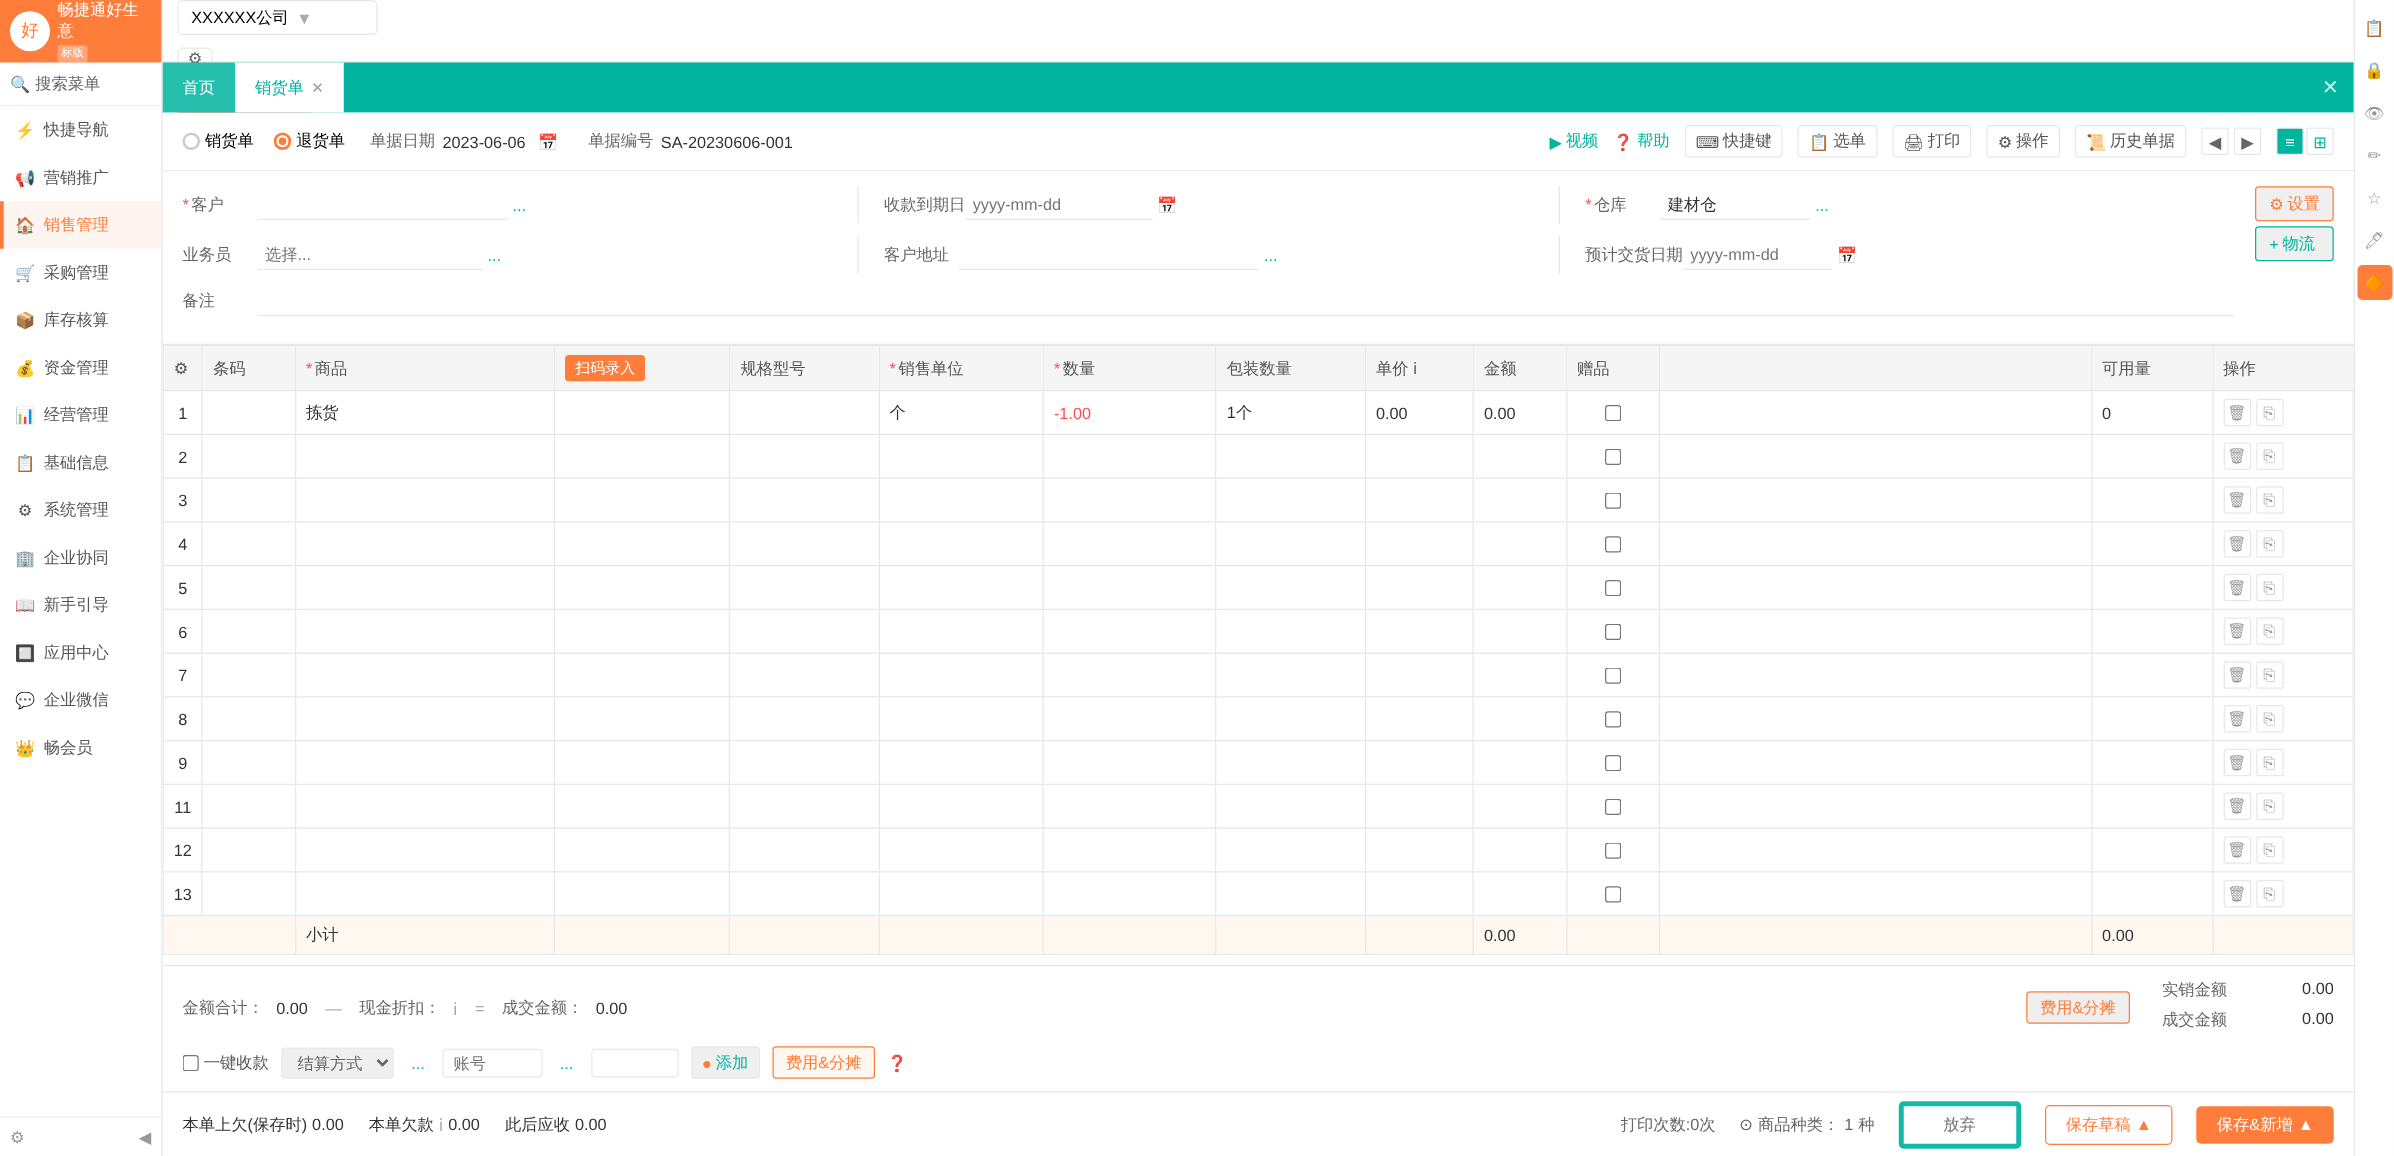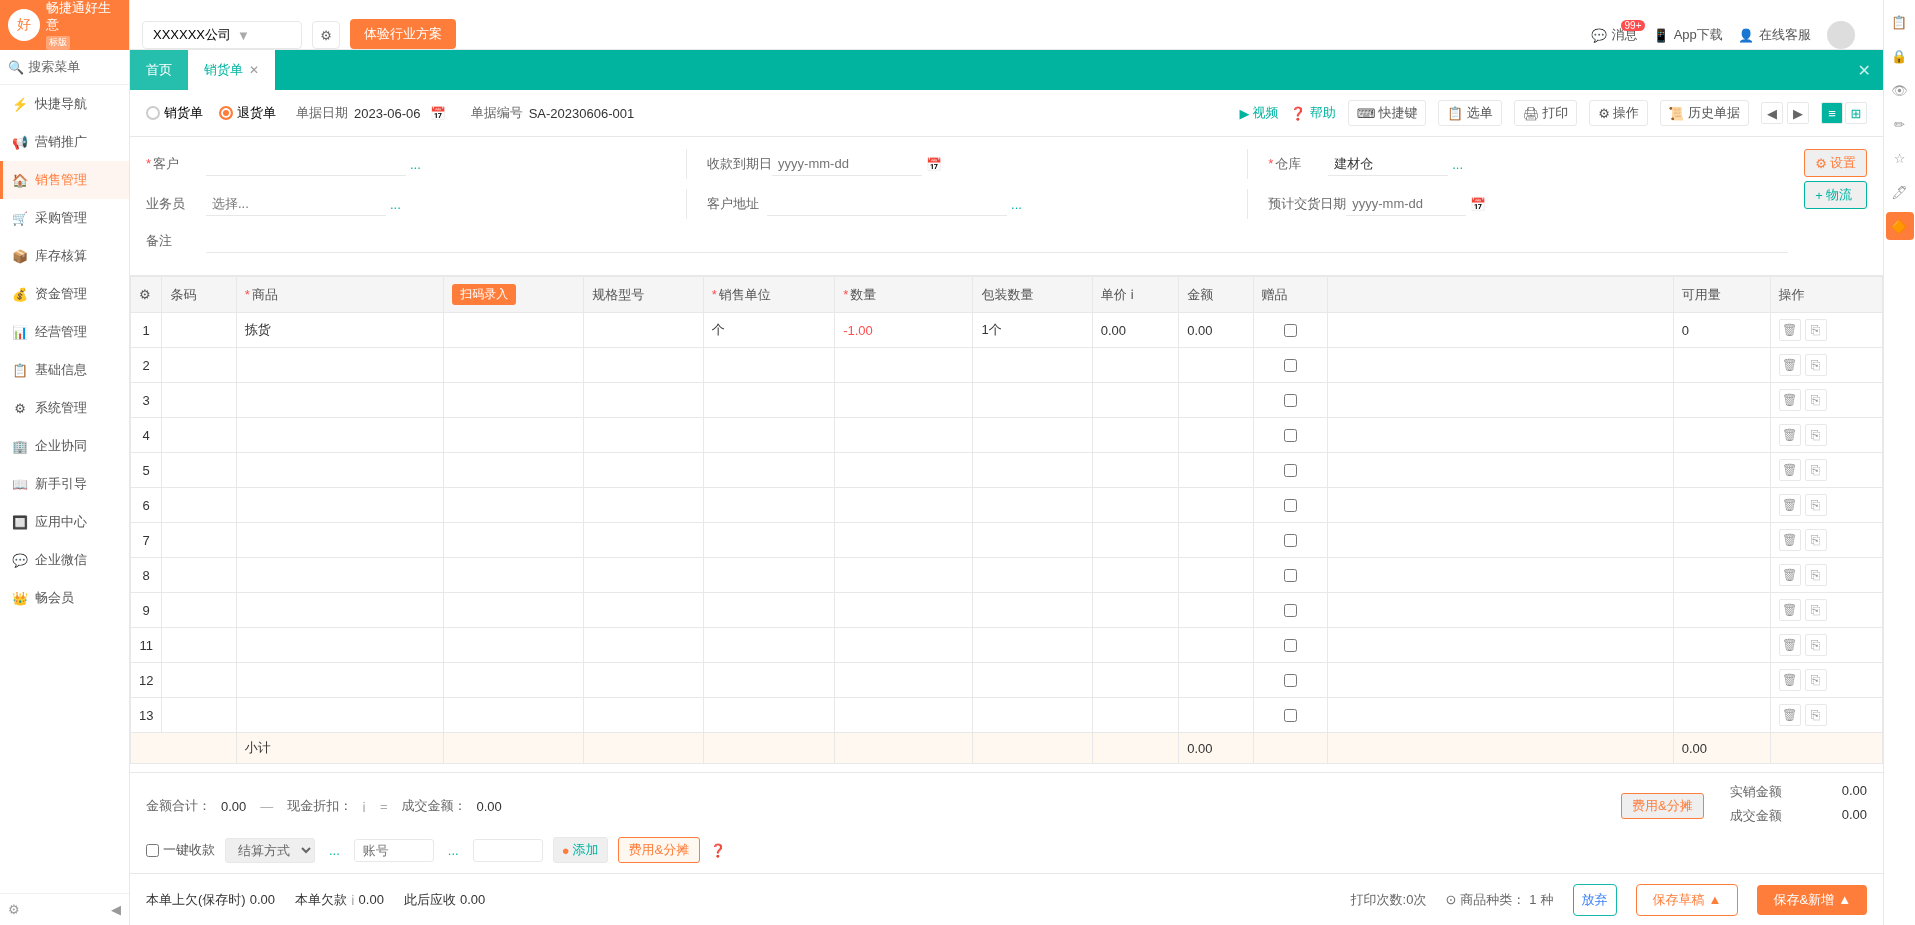--- a/index.html
+++ b/index.html
@@ -14,21 +14,21 @@
     .sidebar-search { padding: 8px; border-bottom: 1px solid #f0f0f0; display: flex; align-items: center; gap: 4px; cursor: pointer; color: #666; }
     .sidebar-item { padding: 10px 8px; display: flex; align-items: center; gap: 6px; cursor: pointer; color: #555; border-left: 3px solid transparent; }
     .sidebar-item.active { background: #fff5f0; color: #ff7d3b; border-left-color: #ff7d3b; }
     .sidebar-item-icon { width: 18px; height: 18px; display: flex; align-items: center; justify-content: center; flex-shrink: 0; }
     .sidebar-footer { margin-top: auto; padding: 8px; display: flex; align-items: center; justify-content: space-between; border-top: 1px solid #f0f0f0; }
 
     
     .main { flex: 1; display: flex; flex-direction: column; overflow: hidden; }
 
     
-    .topbar { height: 50px; background: #fff; border-bottom: 1px solid #e8e8e8; display: flex; align-items: flex-end; padding: 0 12px; gap: 10px; }
+    .topbar { height: 50px; background: #fff; border-bottom: 1px solid #e8e8e8; display: flex; align-items: flex-start; padding: 0 12px; gap: 10px; flex-direction: column; }
     .topbar-company { display: flex; align-items: center; gap: 6px; border: 1px solid #e8e8e8; border-radius: 4px; padding: 4px 10px; cursor: pointer; min-width: 160px; }
     .topbar-settings-icon { width: 28px; height: 28px; border: 1px solid #e8e8e8; border-radius: 4px; display: flex; align-items: center; justify-content: center; cursor: pointer; color: #666; }
     .topbar-trial-btn { background: #ff7d3b; color: #fff; border: none; border-radius: 4px; padding: 6px 14px; cursor: pointer; font-size: 13px; }
     .topbar-right { margin-left: auto; display: flex; align-items: center; gap: 16px; }
     .topbar-msg { display: flex; align-items: center; gap: 4px; cursor: pointer; color: #555; position: relative; }
     .badge { background: #ff4d4f; color: #fff; border-radius: 8px; padding: 0 4px; font-size: 10px; position: absolute; top: -6px; right: -8px; }
     .topbar-app { display: flex; align-items: center; gap: 4px; cursor: pointer; color: #555; }
     .topbar-service { display: flex; align-items: center; gap: 4px; cursor: pointer; color: #555; }
     .topbar-avatar { width: 28px; height: 28px; background: #ddd; border-radius: 50%; cursor: pointer; }
     .topbar-username { color: #555; cursor: pointer; }
@@ -102,21 +102,21 @@
     .add-btn { border: 1px solid #e8e8e8; border-radius: 3px; padding: 3px 8px; cursor: pointer; color: #00b4a0; display: flex; align-items: center; gap: 3px; }
     .add-btn .plus { color: #ff7d3b; }
 
     
     .bottom-bar { height: 52px; background: #fff; border-top: 1px solid #e8e8e8; display: flex; align-items: center; padding: 0 16px; gap: 20px; }
     .bottom-stat { display: flex; align-items: center; gap: 4px; color: #666; }
     .bottom-stat span { color: #333; font-weight: 500; }
     .bottom-actions { margin-left: auto; display: flex; align-items: center; gap: 19px; }
     .print-info { color: #666; }
     .product-info { display: flex; align-items: center; gap: 4px; color: #666; }
-    .abandon-btn { border: 1px solid #14b8a6; border-radius: 4px; padding: 6px 8px; cursor: pointer; color: #3b82f6; background: #fff; }
+    .abandon-btn { border: 4px solid #14b8a6; border-radius: 4px; padding: 6px 32px; cursor: pointer; color: #737373; background: #fff; }
     .save-draft-btn { border: 1px solid #ff7d3b; color: #ff7d3b; background: #fff; border-radius: 4px; padding: 6px 16px; cursor: pointer; display: flex; align-items: center; gap: 4px; }
     .save-new-btn { background: #ff7d3b; color: #fff; border: none; border-radius: 4px; padding: 6px 16px; cursor: pointer; display: flex; align-items: center; gap: 4px; }
 
     
     .right-tools { width: 32px; background: #fff; border-left: 1px solid #e8e8e8; display: flex; flex-direction: column; align-items: center; padding: 8px 0; gap: 6px; }
     .right-tool-item { width: 28px; height: 28px; display: flex; align-items: center; justify-content: center; cursor: pointer; color: #999; border-radius: 4px; }
     .right-tool-item.orange { background: #ff7d3b; color: #fff; }
     .summary-row { display: flex; justify-content: space-between; gap: 40px; color: #666; margin-bottom: 4px; }
     .summary-row span:last-child { color: #333; font-weight: 500; }
 

